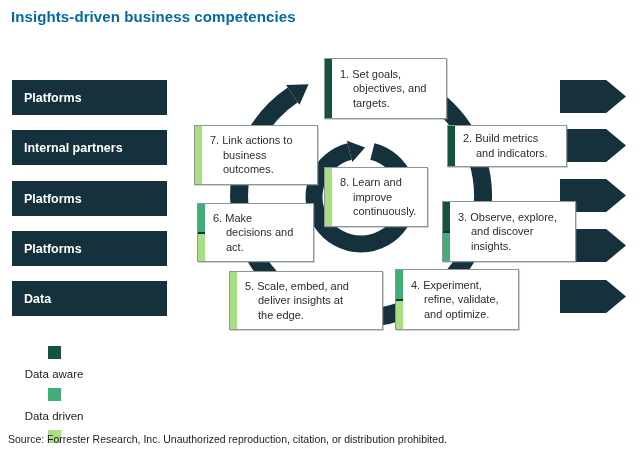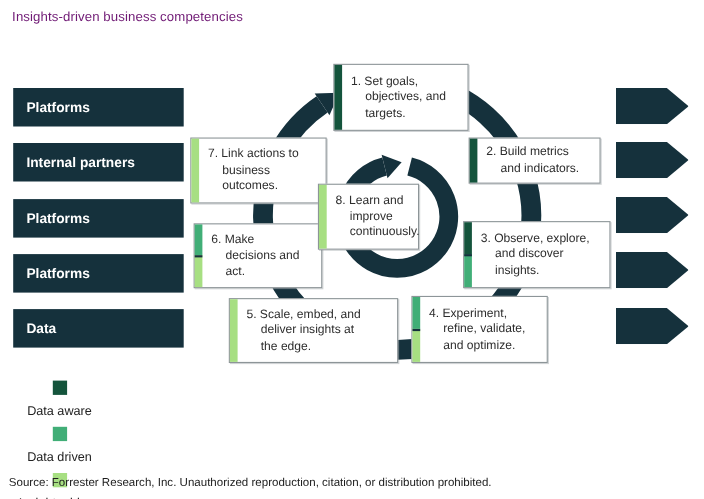--- a/index.html
+++ b/index.html
@@ -1,31 +1,31 @@
 <!DOCTYPE html>
 <html><head>
 <meta charset="utf-8">
 <style>
   html,body{margin:0;padding:0;background:#ffffff;}
   #stage{position:relative;width:640px;height:454px;background:#ffffff;overflow:hidden;
          font-family:"Liberation Sans","DejaVu Sans",sans-serif;}
   .abs{position:absolute;}
-  #title{left:11px;top:8px;font-size:12px;font-weight:normal;color:#701a75;letter-spacing:.1px;z-index:3;}
+  #title{left:11px;top:8px;font-size:15px;font-weight:bold;color:#0369a1;letter-spacing:.1px;z-index:3;}
   
   .side-label{left:12px;width:155px;height:35px;background:#15313c;color:#ffffff;
               font-size:12.5px;font-weight:bold;display:flex;align-items:center;
               padding-left:12px;box-sizing:border-box;z-index:2;}
   
   .flow-arrow{left:560px;width:66px;height:33px;background:#15313c;z-index:2;
               clip-path:polygon(0 0,70% 0,100% 50%,70% 100%,0 100%);}
   
   #cycle-svg{left:0;top:0;z-index:1;}
   
   .node{background:#ffffff;border:1.5px solid #8d9598;box-sizing:border-box;z-index:2;
-        display:flex;align-items:center;box-shadow:1px 1px 0 rgba(120,130,134,.35);}
+        display:flex;align-items:center;box-shadow:1px 1px 0 rgba(120,130,134,.35);margin-left:21px;}
   .stripe{position:absolute;left:0;top:0;bottom:0;width:7px;display:flex;flex-direction:column;}
   .stripe .seg{flex:1;}
   .stripe .seg-divide{border-top:2px solid #15313c;}
   .node-text{margin:0;font-size:11px;line-height:1.32;color:#2d2d2d;white-space:pre-line;
              padding:0 4px 0 28px;text-indent:-13px;}
   
   #legend{left:17px;top:346px;z-index:2;display:flex;flex-direction:column;gap:8px;}
   .legend-row{display:flex;align-items:center;gap:9px;flex-direction:column;}
   .legend-swatch{width:13px;height:13px;flex:0 0 auto;}
   .legend-label{font-size:11.5px;color:#222222;}
@@ -121,21 +121,21 @@
 act.</p>
   </div>
   <div class="abs node" style="left:173px;top:125px;width:124px;height:60px">
     <div class="stripe">
         <div class="seg" style="background: rgb(167, 223, 130);"></div>
       </div>
     <p class="node-text">7. Link actions to
 business
 outcomes.</p>
   </div>
-  <div class="abs node" style="left:289px;top:167px;width:92px;height:60px">
+  <div class="abs node" style="left:303px;top:167px;width:104px;height:60px">
     <div class="stripe">
         <div class="seg" style="background: rgb(167, 223, 130);"></div>
       </div>
     <p class="node-text">8. Learn and
 improve
 continuously.</p>
   </div>
 
   <div id="legend" class="abs">
     <div class="legend-row">

